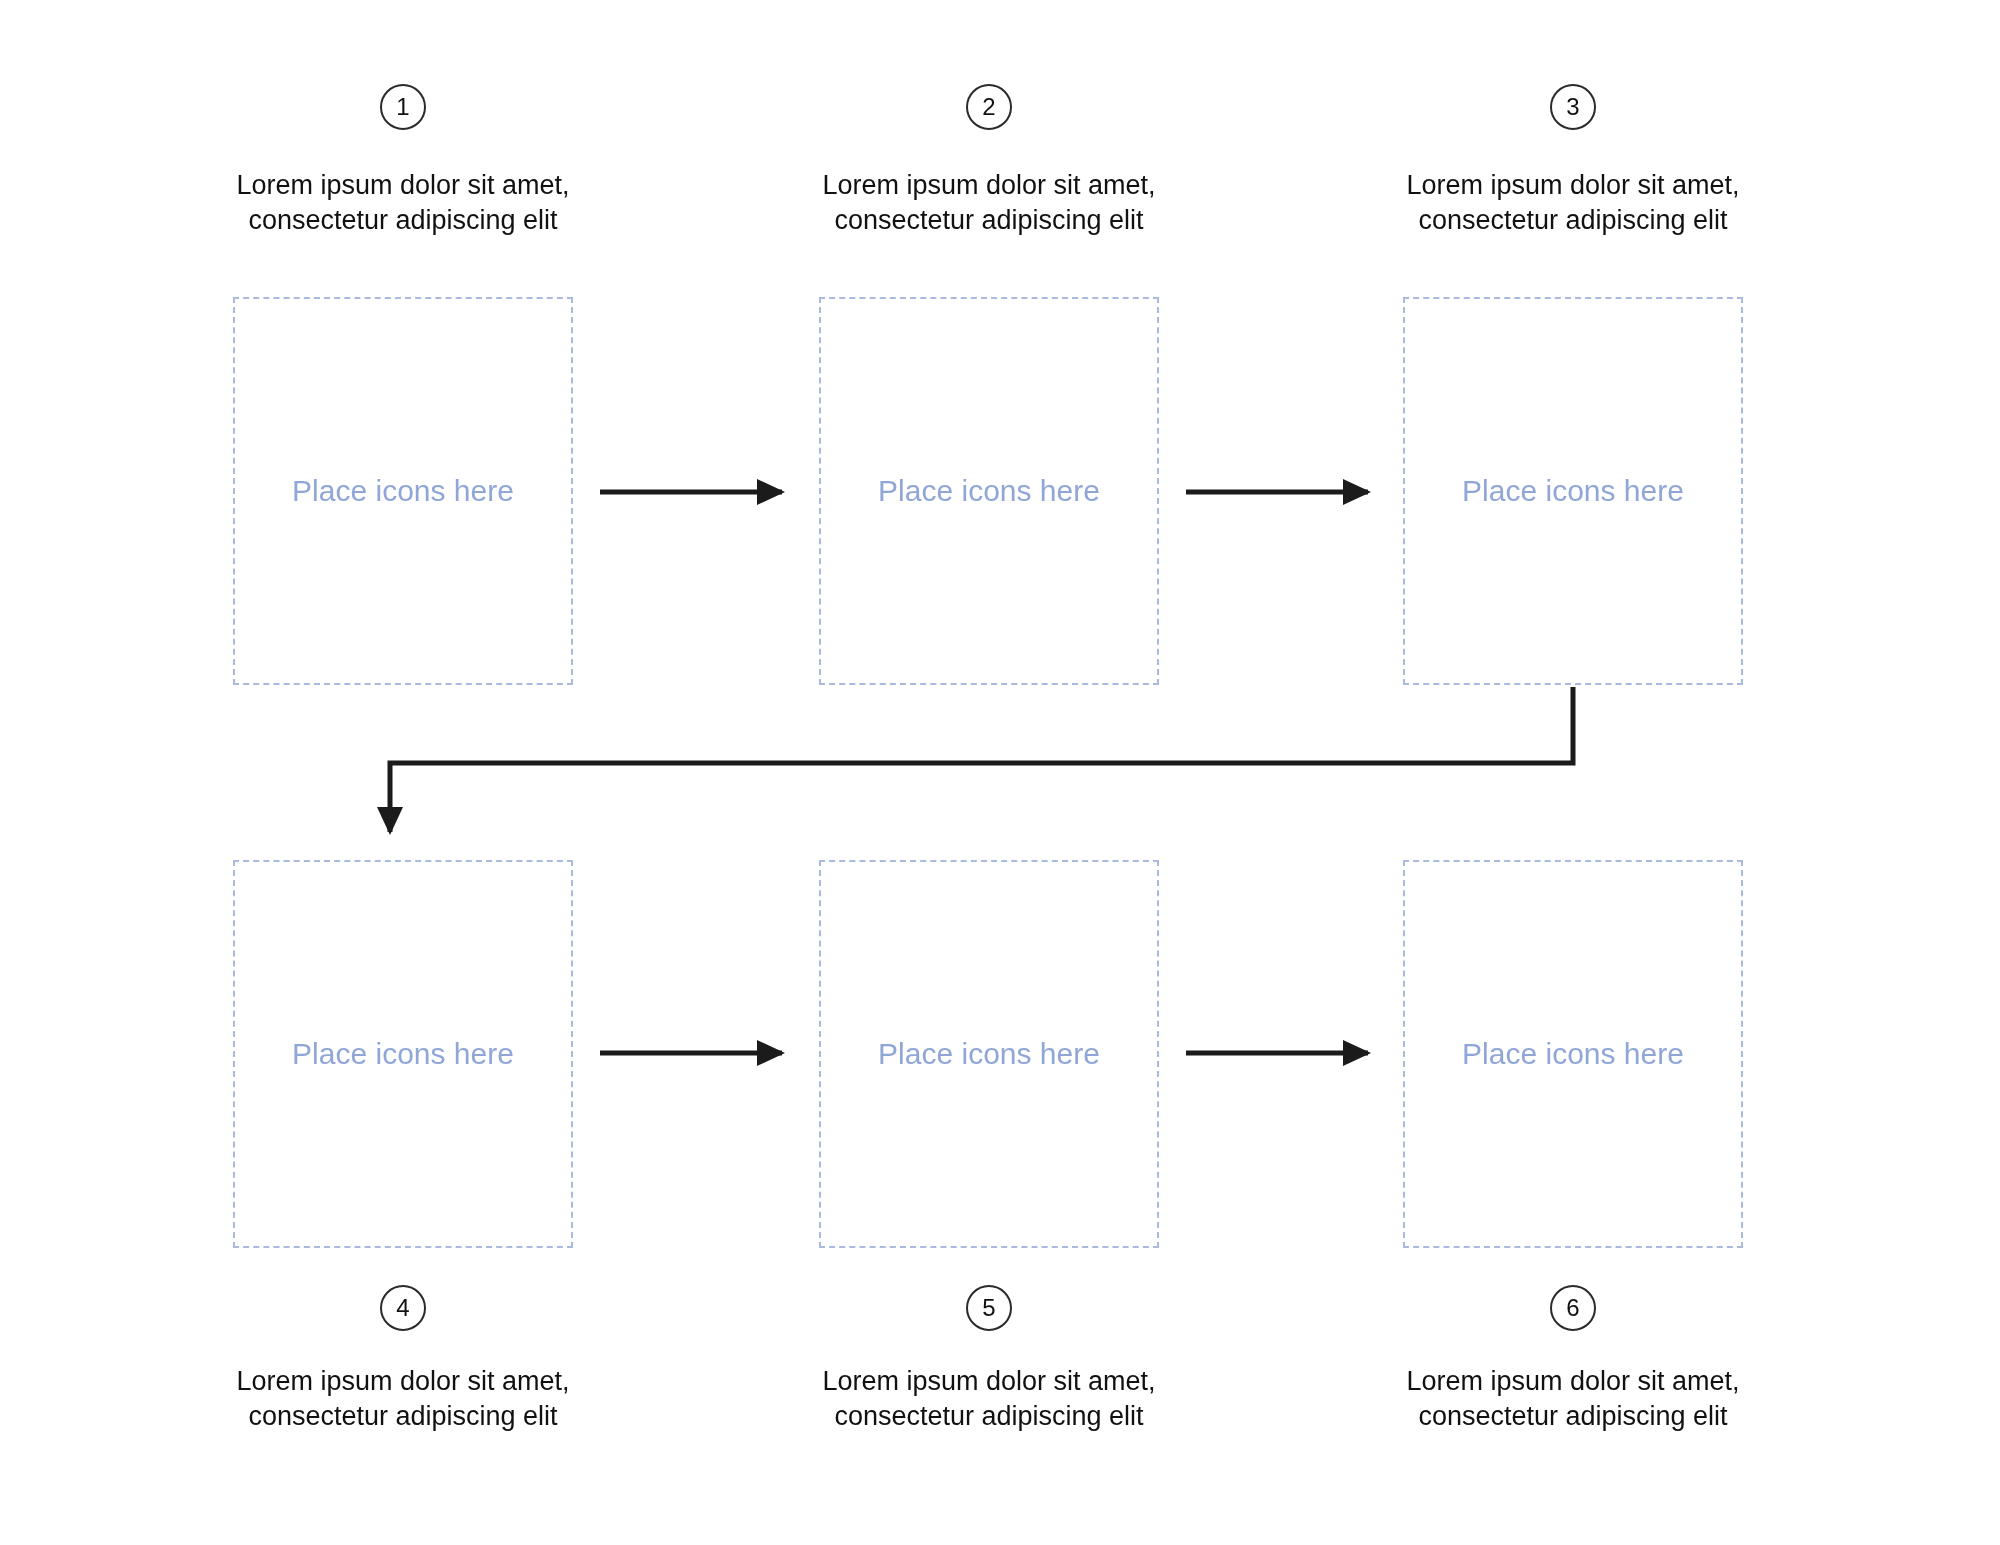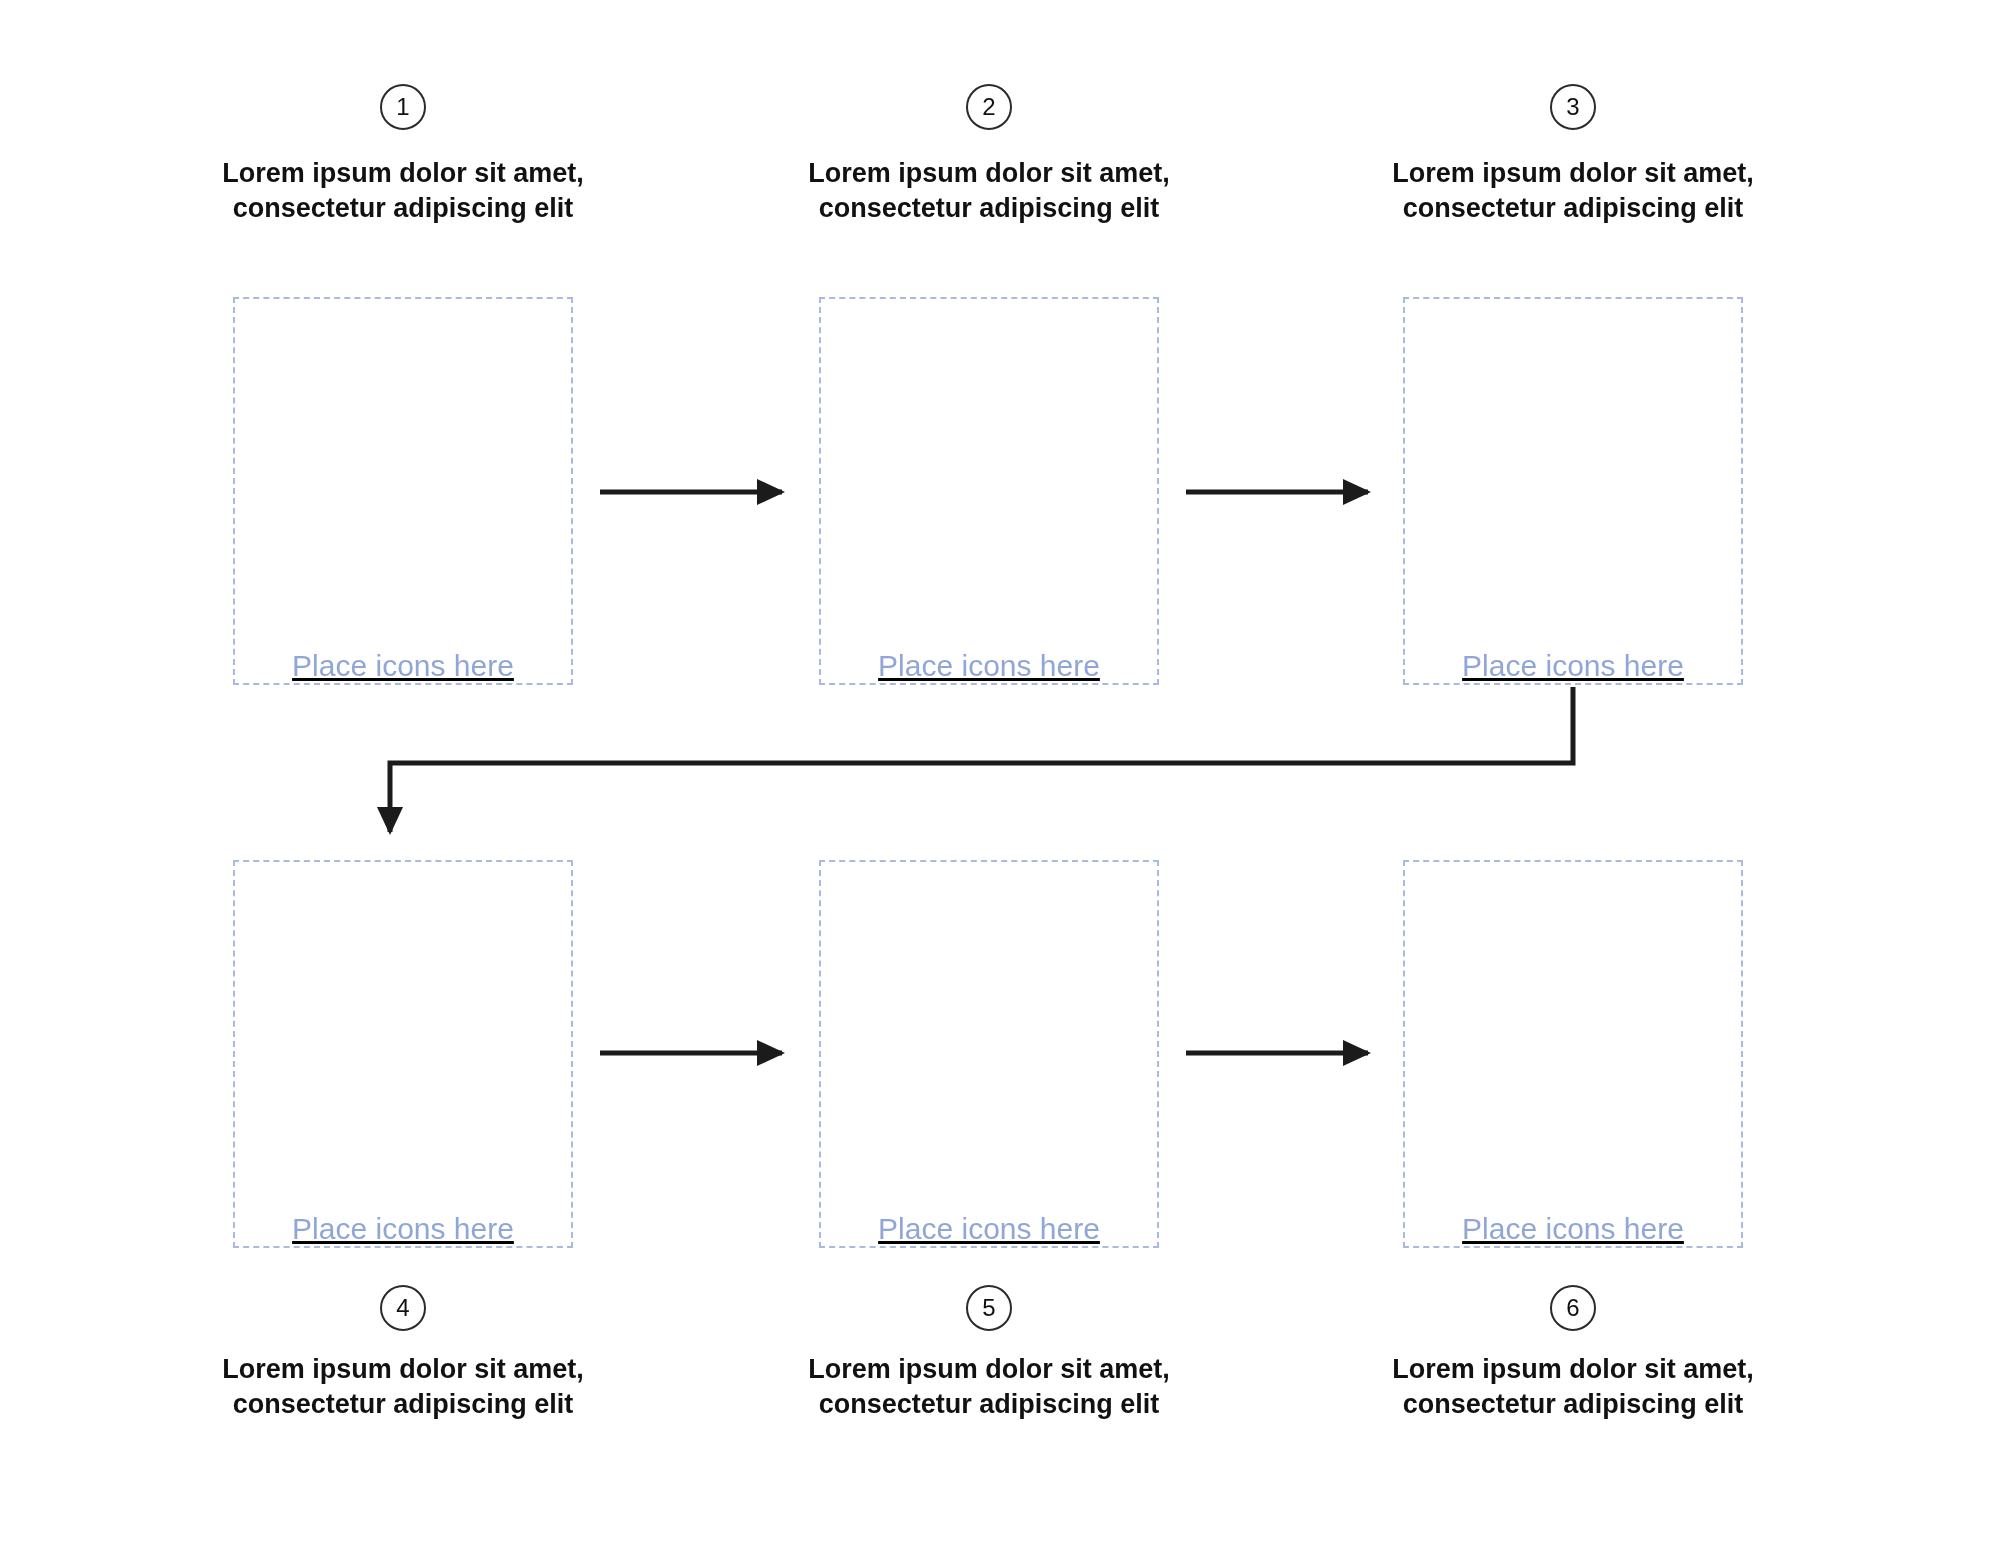--- a/index.html
+++ b/index.html
@@ -26,33 +26,33 @@
     border-radius:50%;
     box-sizing:border-box;
     display:flex;align-items:center;justify-content:center;
     font-size:24px;color:var(--text);
     background:var(--bg);
   }
   .caption{
     position:absolute;
     width:470px;
     text-align:center;
-    font-weight:bold;
+    font-weight:normal;
     font-size:27px;
     line-height:35px;
     color:var(--text);
+    margin-top:12px;
   }
   .box{
     position:absolute;
     width:340px;height:388px;
     box-sizing:border-box;
     border:2px dashed var(--box-border);
-    display:flex;align-items:flex-end;justify-content:center;
+    display:flex;align-items:center;justify-content:center;
     background:var(--bg);
-    text-decoration:underline;
   }
   .box span{
     font-size:30px;
     color:var(--placeholder-text);
   }
   svg.arrows{position:absolute;top:0;left:0;pointer-events:none;}
   svg.arrows line, svg.arrows path.connector{
     stroke:var(--arrow);
     stroke-width:5;
     fill:none;

